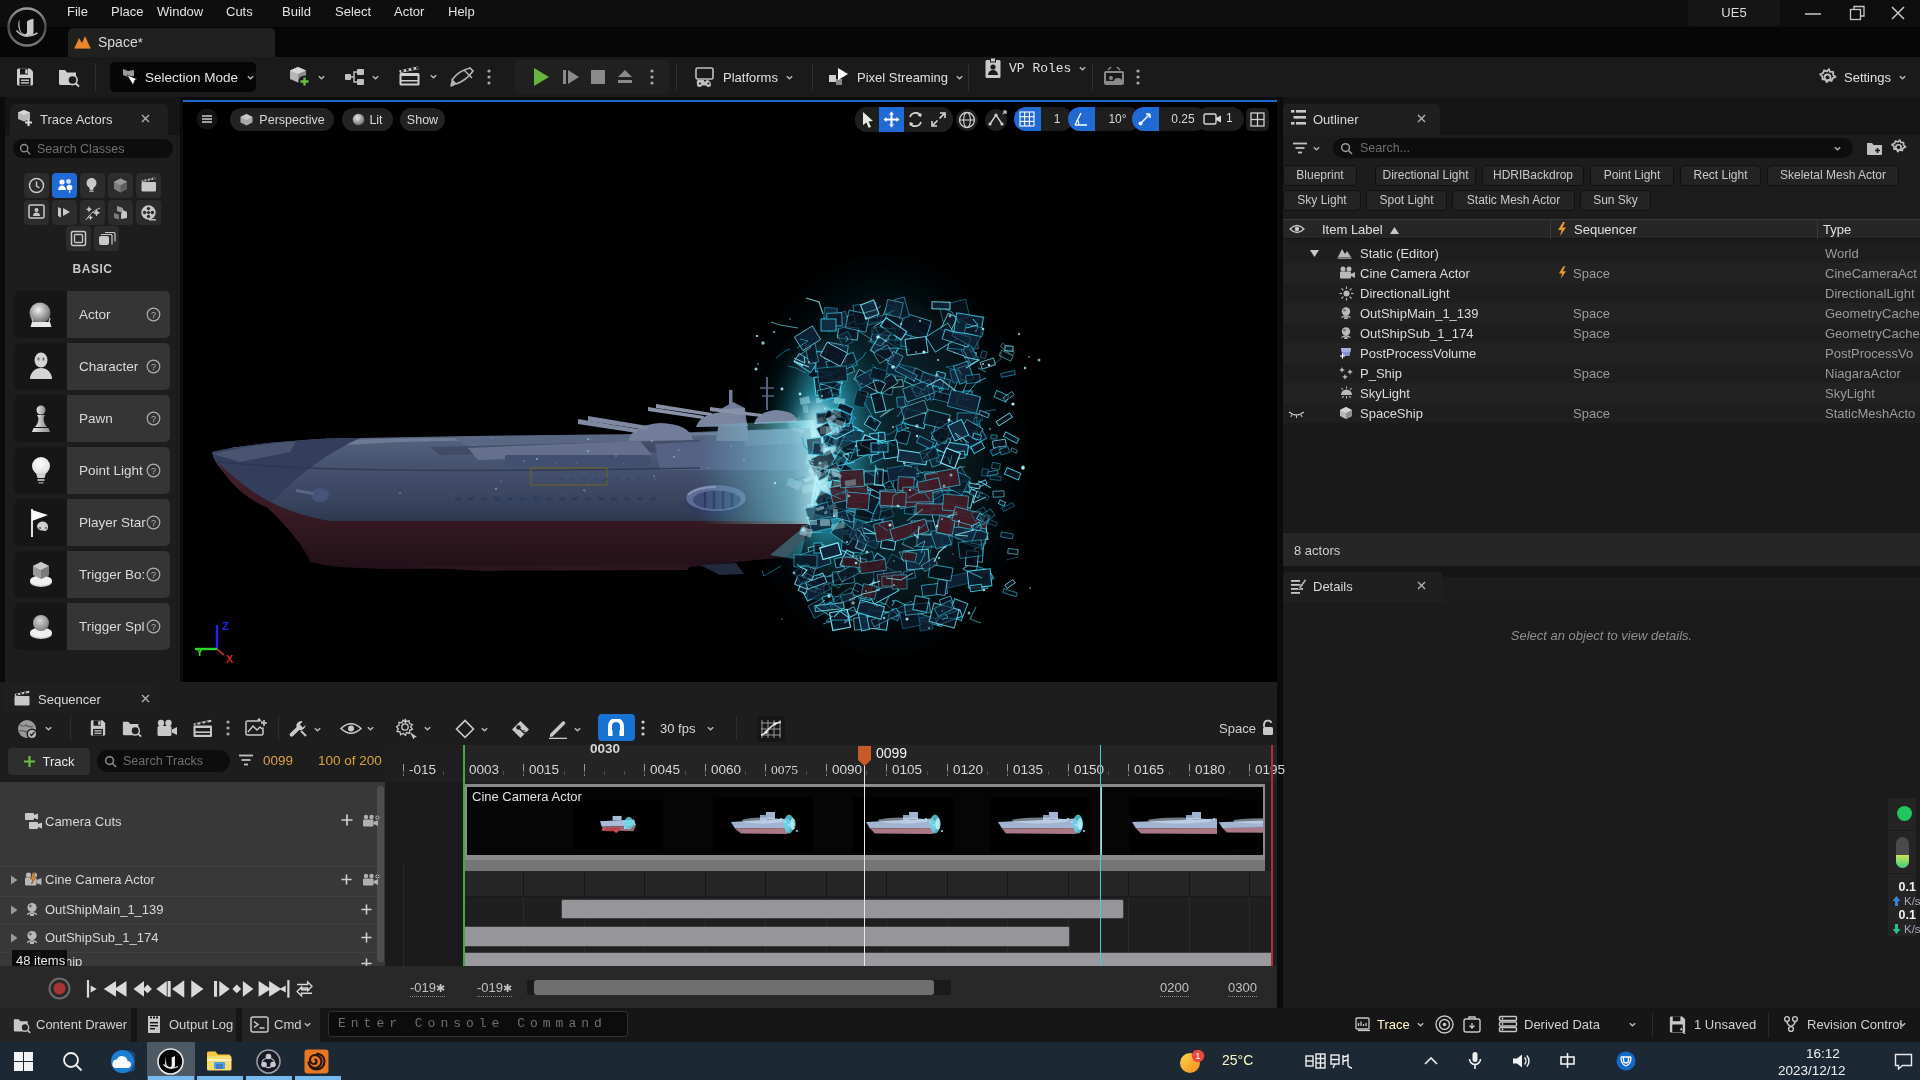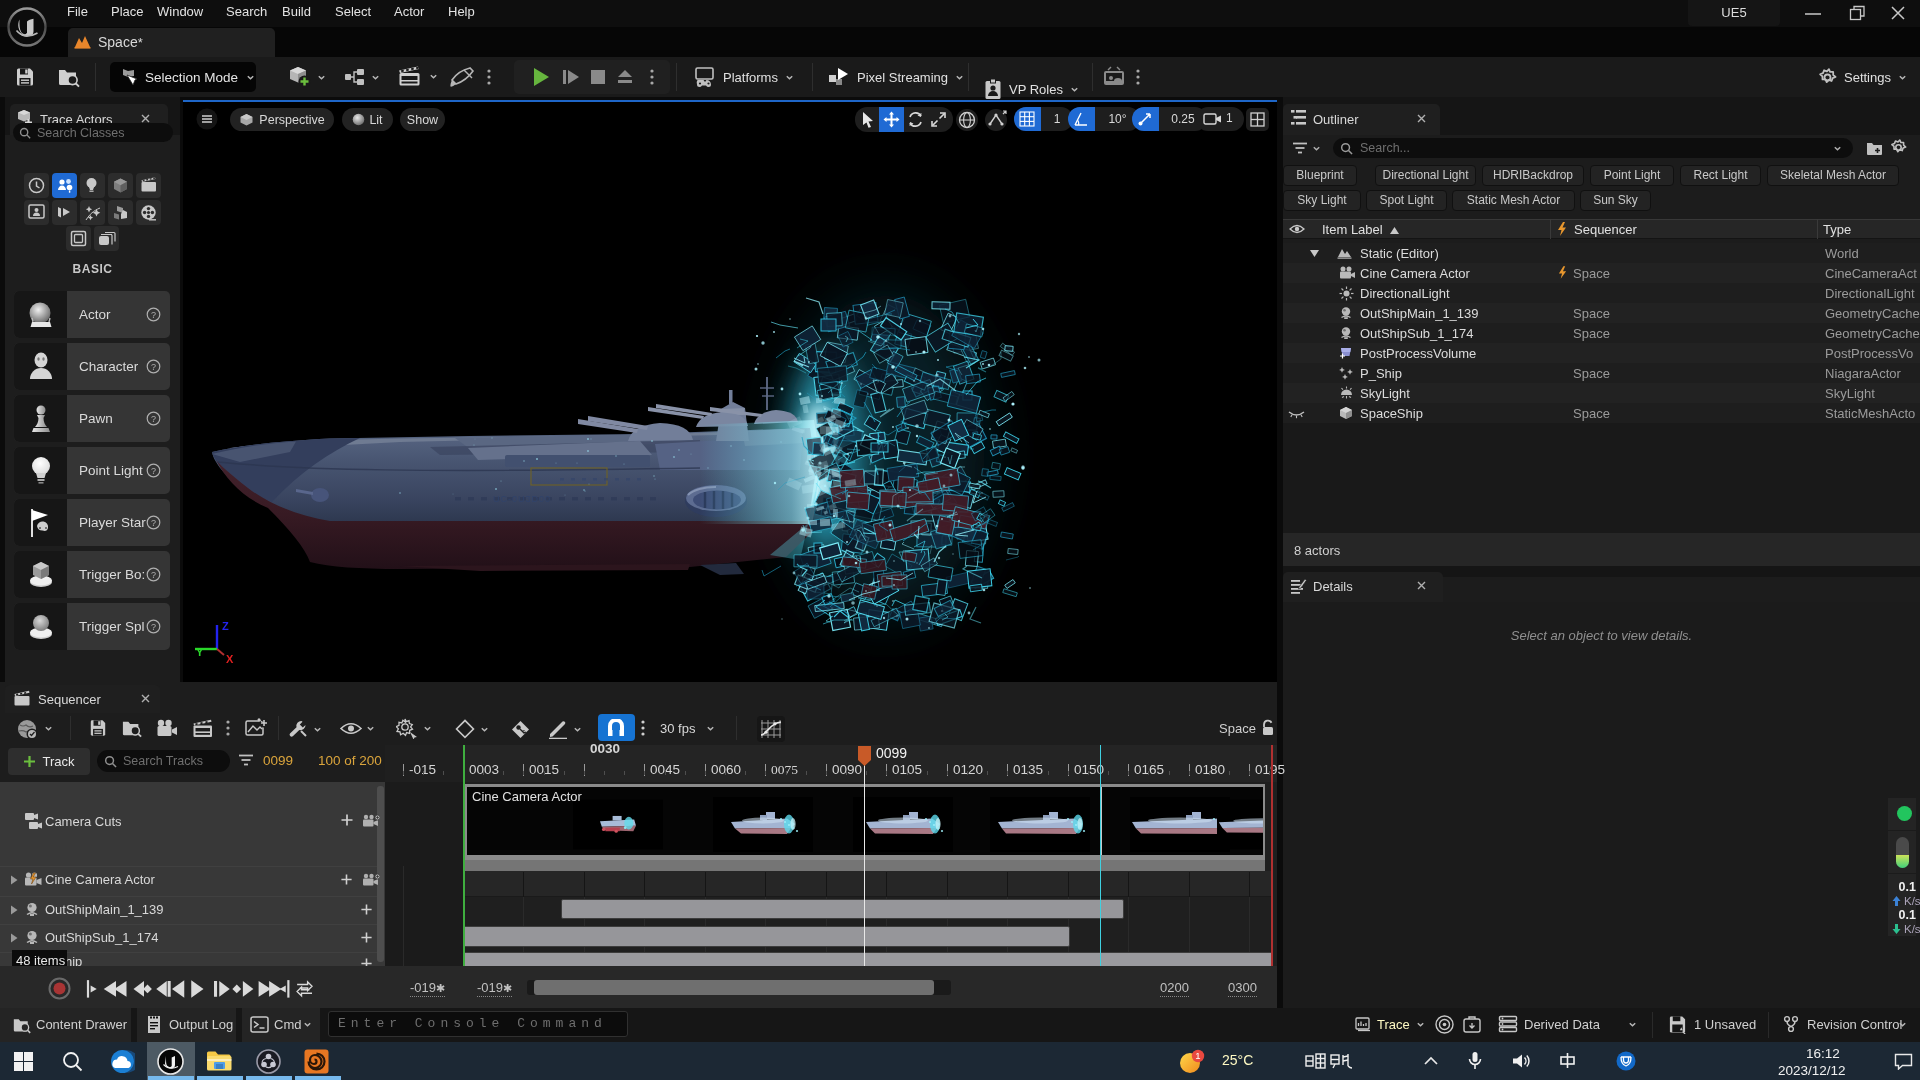--- a/index.html
+++ b/index.html
@@ -22,21 +22,21 @@
       </defs>
 <circle cx="20" cy="20" r="18.5" fill="#0c0c0c" stroke="url(#ueRing)" stroke-width="2.4"></circle>
 <path d="M12.5 12.5 C12.2 18 12.6 22.5 14.2 25 C15.8 27.4 18.6 27.8 20 26.2 L20 14.5 C21.7 13.2 23.6 12.3 26.5 11.8 L26.5 24.5 C26.5 27.8 24.2 29.6 20.8 29.3 C15.8 28.8 12.8 25.6 11.5 20.5 C11 18 11.3 14.8 12.5 12.5 Z" fill="#c9c9c9"></path>
 <path d="M20 26.2 L20 29.2 C18 29.3 14.8 28.4 13 26.5" fill="none" stroke="#c9c9c9" stroke-width="1.2"></path>
 <path d="M9.5 23.5 C13.5 28.5 21 31.5 30.5 26" stroke="#b8b8b8" stroke-width="1.6" fill="none"></path>
 </svg>
   </div>
 <div class="abs" style="left:67px;top:4px;font-size:13px;color:#e2e2e2;">File</div>
 <div class="abs" style="left:111px;top:4px;font-size:13px;color:#e2e2e2;">Place</div>
 <div class="abs" style="left:157px;top:4px;font-size:13px;color:#e2e2e2;">Window</div>
-<div class="abs" style="left:226px;top:4px;font-size:13px;color:#e2e2e2;">Search</div>
+<div class="abs" style="left:226px;top:4px;font-size:13px;color:#e2e2e2;">Cuts</div>
 <div class="abs" style="left:282px;top:4px;font-size:13px;color:#e2e2e2;">Build</div>
 <div class="abs" style="left:335px;top:4px;font-size:13px;color:#e2e2e2;">Select</div>
 <div class="abs" style="left:394px;top:4px;font-size:13px;color:#e2e2e2;">Actor</div>
 <div class="abs" style="left:448px;top:4px;font-size:13px;color:#e2e2e2;">Help</div>
 <div class="abs" style="left:1688px;top:0;width:92px;height:26px;background:#151515;border-radius:0 0 4px 4px;text-align:center;line-height:26px;font-size:13px;color:#dcdcdc;">UE5</div>
 <div class="abs" style="left:1803px;top:8px;">
     <svg width="20" height="12" viewBox="0 0 20 12">
       <line x1="2" y1="6" x2="18" y2="6" stroke="#c8c8c8" stroke-width="1.5"></line>
     </svg>
   </div>
@@ -204,21 +204,21 @@
 <path d="M10 1 L20 7 L10 13 Z" fill="#fff"></path>
     </svg>
 <span style="font-size:13px;color:#e0e0e0;margin-left:7px;">Pixel Streaming</span>
     <span style="margin-left:7px;">
       <svg width="9" height="9" viewBox="0 0 10 10">
         <path d="M2 3.5 L5 6.5 L8 3.5" stroke="#b8b8b8" stroke-width="1.6" fill="none"></path>
       </svg>
     </span>
   </div>
 <div class="abs" style="left:968px;top:63px;width:1px;height:28px;background:#2e2e2e;"></div>
-<div class="abs row" style="left:984px;top:78px;">
+<div class="abs row" style="left:984px;top:57px;font-family:Liberation Mono, monospace;">
     <svg width="18" height="22" viewBox="0 0 18 22">
 <rect x="1.5" y="3" width="15" height="18" rx="1.5" fill="#c8c8c8"></rect>
       <rect x="6.5" y="1" width="5" height="4" fill="#c8c8c8" stroke="#1a1a1a" stroke-width="1"></rect>
 <circle cx="9" cy="10" r="2.6" fill="#1a1a1a"></circle>
       <path d="M4 18 a5 5 0 0 1 10 0 Z" fill="#1a1a1a"></path>
     </svg>
 <span style="font-size:13px;color:#e0e0e0;margin-left:7px;">VP Roles</span>
     <span style="margin-left:7px;">
       <svg width="9" height="9" viewBox="0 0 10 10">
         <path d="M2 3.5 L5 6.5 L8 3.5" stroke="#b8b8b8" stroke-width="1.6" fill="none"></path>
@@ -264,21 +264,21 @@
 <path d="M12.5 10 v7 M9 13.5 h7" stroke="#d8d8d8" stroke-width="2.2"></path>
     </svg>
   </div>
 <div class="abs" style="left:40px;top:112px;font-size:13px;color:#d8d8d8;">Trace Actors</div>
 <div class="abs" style="left:140px;top:113px;">
     <svg width="11" height="11" viewBox="0 0 11 11">
       <path d="M2 2 L9 9 M9 2 L2 9" stroke="#b0b0b0" stroke-width="1.4"></path>
     </svg>
   </div>
 <div class="abs" style="left:5px;top:135px;width:175px;height:547px;background:#1d1d1d;"></div>
-<div class="abs row" style="left:13px;top:123px;width:160px;height:19px;background:#0d0d0d;border-radius:10px;padding-left:6px;">
+<div class="abs row" style="left:13px;top:139px;width:160px;height:19px;background:#0d0d0d;border-radius:10px;padding-left:6px;">
     <svg width="12" height="12" viewBox="0 0 14 14">
       <circle cx="6" cy="6" r="4.2" stroke="#8f8f8f" stroke-width="1.6" fill="none"></circle>
       <line x1="9.2" y1="9.2" x2="13" y2="13" stroke="#8f8f8f" stroke-width="1.6"></line>
     </svg>
     <span style="font-size:12.5px;color:#6f6f6f;margin-left:6px;">Search Classes</span>
   </div>
 <div class="abs" style="left:24px;top:173px;width:25px;height:25px;background:#2c2c2c;border-radius:4px;"></div>
 <div class="abs" style="left:28px;top:177px;">
     <svg width="17" height="17" viewBox="0 0 17 17">
       <circle cx="8.5" cy="8.5" r="7" stroke="#c8c8c8" stroke-width="1.5" fill="none"></circle>

